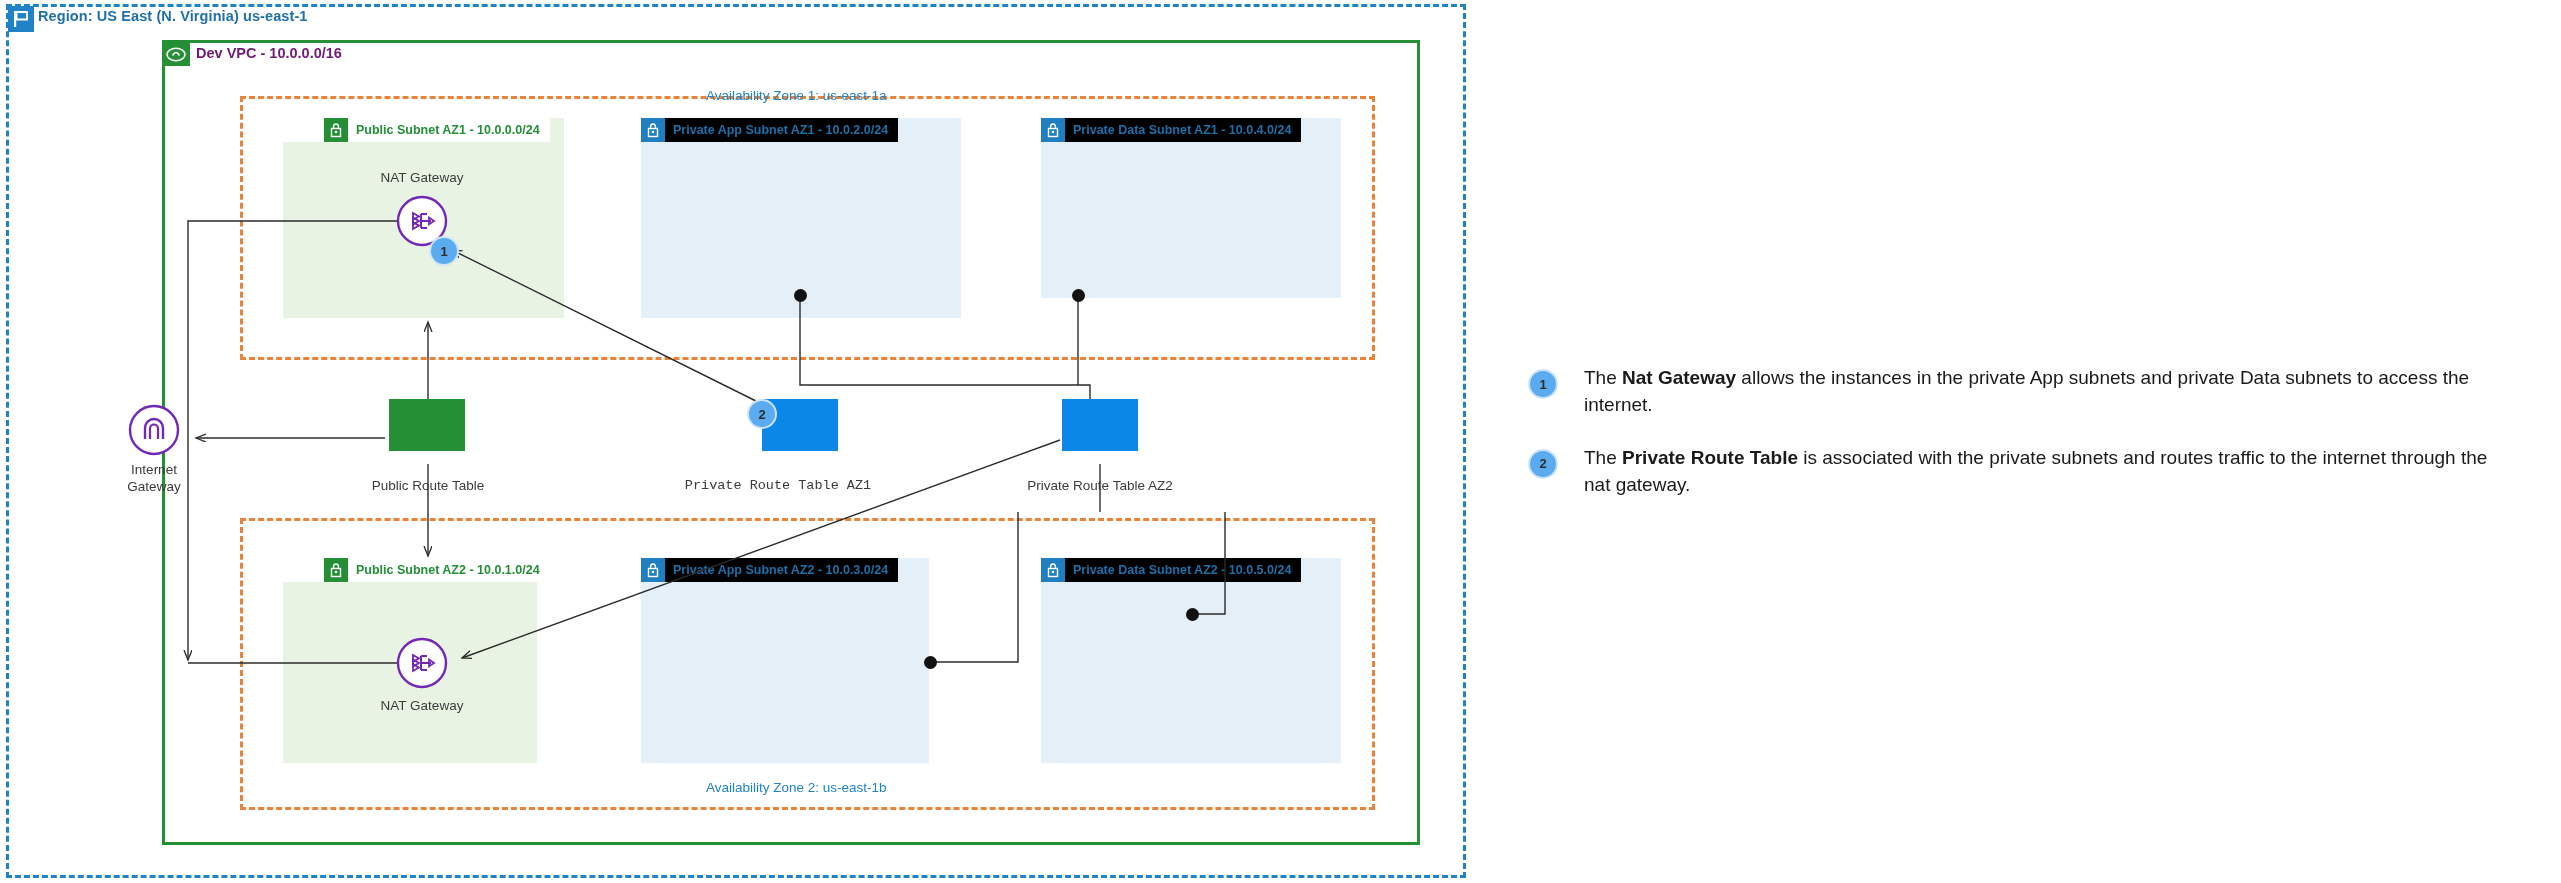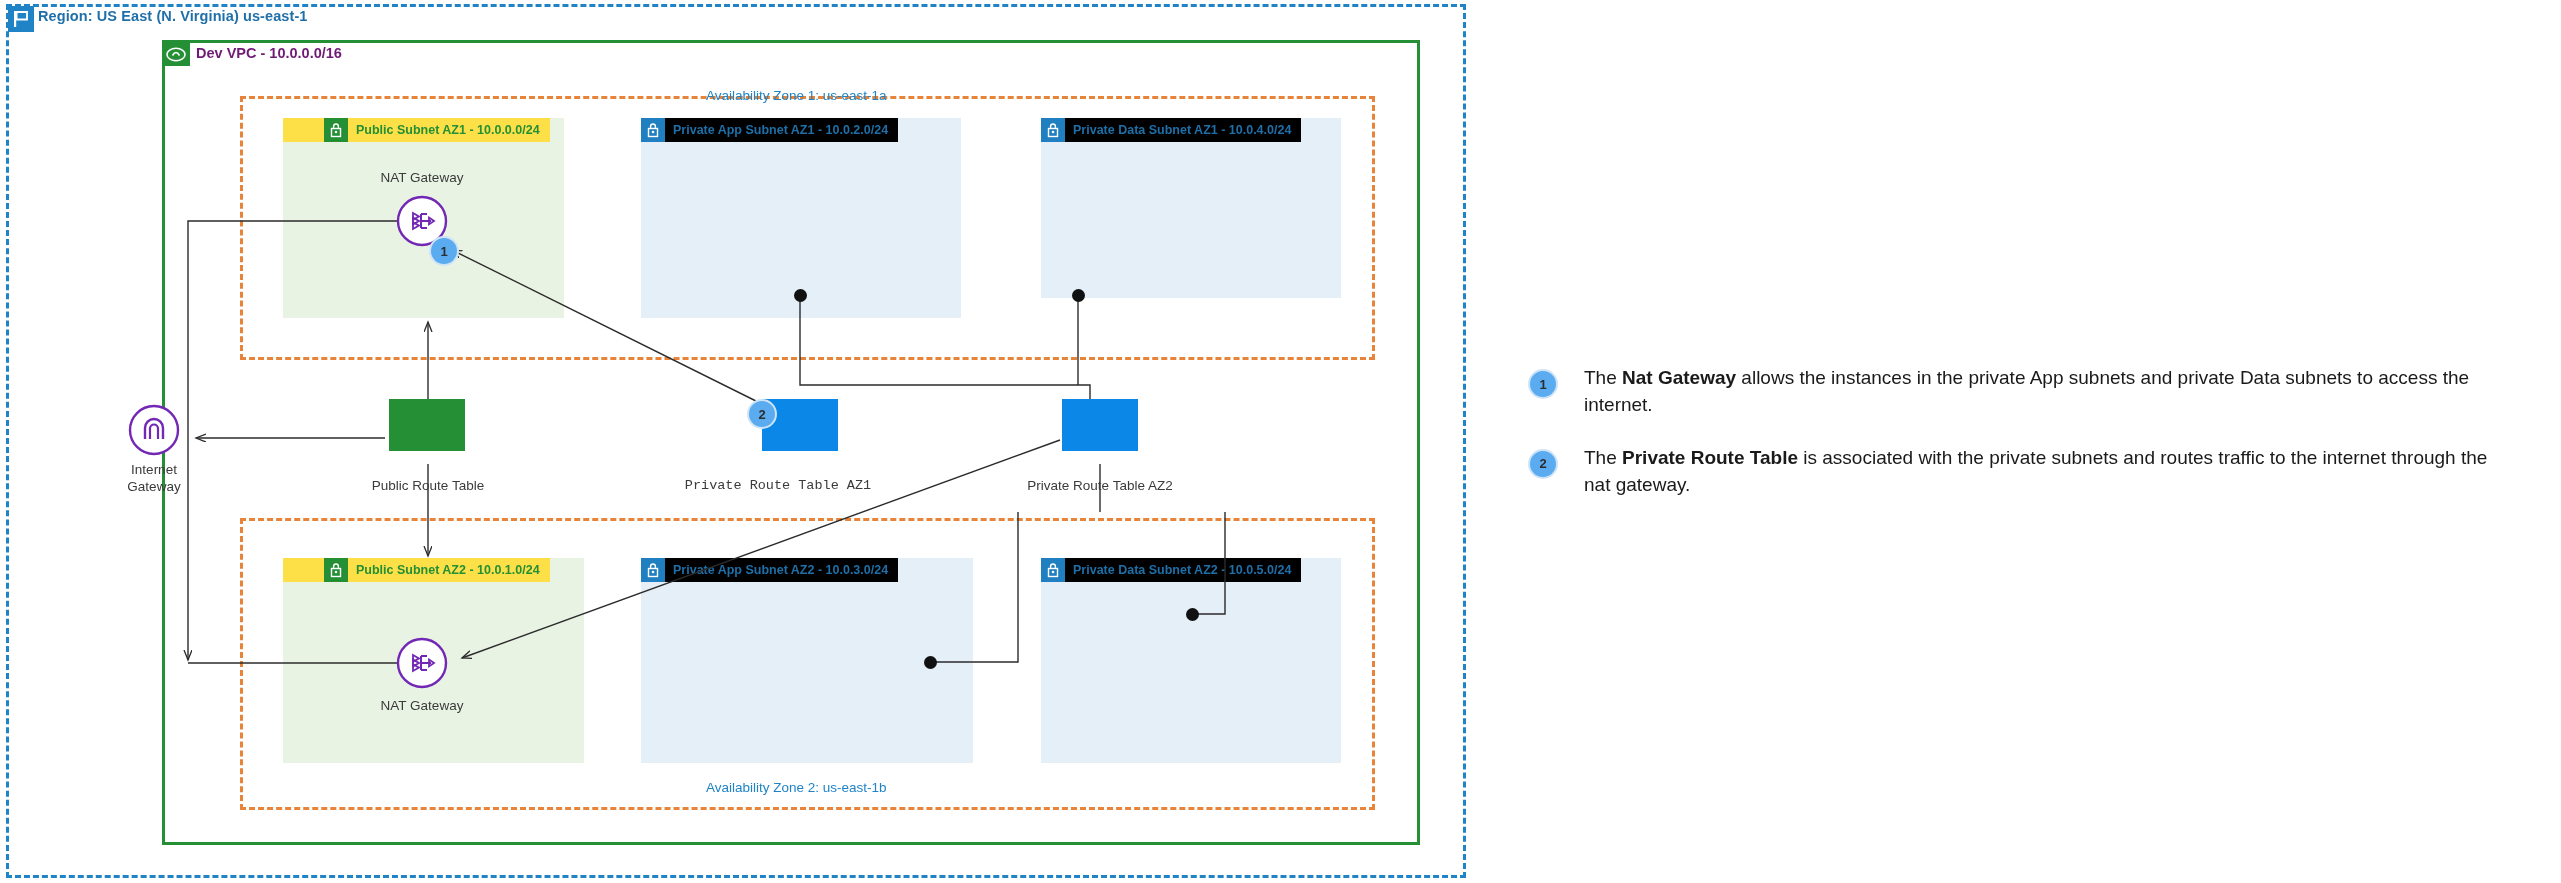--- a/index.html
+++ b/index.html
@@ -27,31 +27,31 @@
   .az-label{position:absolute;font-size:13.5px;font-weight:normal;color:#1f83c6;white-space:nowrap;}
   #az1-label{left:706px;top:88px;}
   #az2-label{left:706px;top:780px;}
 
   
   .subnet{position:absolute;box-sizing:border-box;}
   .subnet .sn-head{position:absolute;left:0;top:0;height:24px;display:flex;align-items:center;padding-right:10px;}
   .sn-icon{width:24px;height:24px;flex:0 0 24px;display:block;}
   .sn-title{font-size:12.5px;font-weight:bold;white-space:nowrap;padding-left:8px;}
   .subnet.public{background:#e9f3e4;}
-  .subnet.public .sn-head{background:#fde047;padding-left:41px;}
+  .subnet.public .sn-head{background:#ffffff;padding-left:41px;}
   .subnet.public .sn-title{color:#248f35;}
   .subnet.private{background:#e4eff8;}
   .subnet.private .sn-head{background:#000000;}
   .subnet.private .sn-title{color:#1f6fa8;}
 
   #sn-pub-az1{left:283px;top:118px;width:281px;height:200px;}
   #sn-app-az1{left:641px;top:118px;width:320px;height:200px;}
   #sn-data-az1{left:1041px;top:118px;width:300px;height:180px;padding-left:40px;}
-  #sn-pub-az2{left:283px;top:558px;width:301px;height:205px;}
-  #sn-app-az2{left:641px;top:558px;width:332px;height:205px;}
+  #sn-pub-az2{left:283px;top:558px;width:254px;height:205px;}
+  #sn-app-az2{left:641px;top:558px;width:288px;height:205px;}
   #sn-data-az2{left:1041px;top:558px;width:300px;height:205px;}
 
   
   .node{position:absolute;}
   .node-circle{width:52px;height:52px;}
   .node-caption{position:absolute;font-size:13.5px;color:#3b3b3b;text-align:center;white-space:nowrap;}
   .rt-square{position:absolute;width:76px;height:52px;}
   .rt-green{background:#248f35;}
   .rt-blue{background:#0b87e8;}
 

